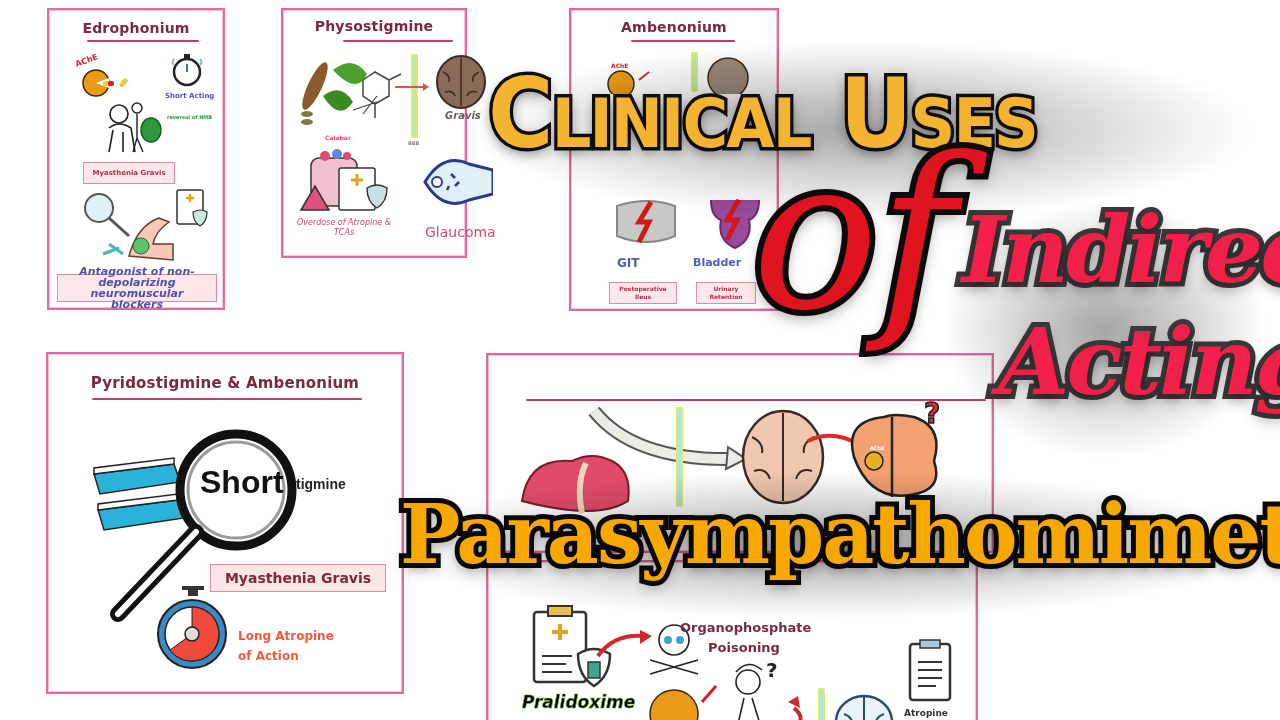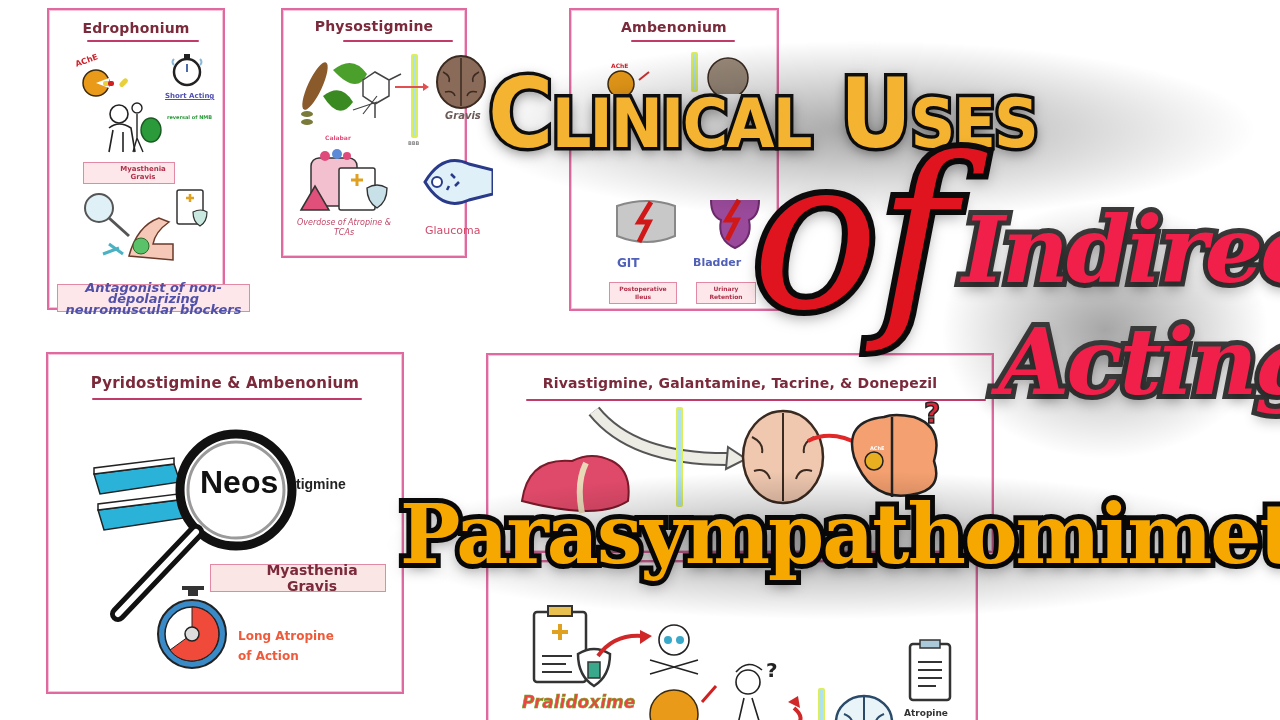--- a/index.html
+++ b/index.html
@@ -24,21 +24,21 @@
   .card-title-underline {
     position: absolute; height: 2px; background: #c03a6a; border-radius: 2px;
   }
   .label-box {
     position: absolute;
     background: #fde7ea;
     border: 1.5px solid #e28aa5;
     color: #b0304a;
     font-weight: bold;
     text-align: center;
-    display: flex; align-items: center; justify-content: center; padding-left: 28px;
+    display: flex; align-items: center; justify-content: center;
   }
   .small-text { position: absolute; font-weight: bold; white-space: nowrap; }
 
   .bbb { position:absolute; width:7px; background:#aee2ee; border:2px solid #dcee5a; border-radius:2px; }
 
   
   .ov { position: absolute; white-space: nowrap; }
   .clinical {
     left: 488px; top: 58px;
     font-family: "DejaVu Sans", sans-serif;
@@ -111,21 +111,21 @@
     <rect x="27" y="15" width="6" height="5" rx="2" fill="#d02020"></rect>
     <rect x="38" y="14" width="10" height="5" rx="2.5" fill="#e8d03a" transform="rotate(-45 43 17)"></rect>
   </svg>
 
   <svg style="position:absolute;left:120px;top:40px;" width="36" height="40" viewBox="0 0 36 40">
     <circle cx="18" cy="22" r="13" fill="#fff" stroke="#222" stroke-width="2.5"></circle>
     <rect x="15" y="4" width="6" height="5" fill="#222"></rect>
     <path d="M18 22 L18 14" stroke="#4a6aa8" stroke-width="2"></path>
     <path d="M5 9 q-3 3 0 6 M31 9 q3 3 0 6" stroke="#8ab8d8" stroke-width="2" fill="none"></path>
   </svg>
-  <div class="small-text" style="left:116px;top:82px;font-size:7px;color:#5050b0;text-decoration:underline;">Short Acting</div>
+  <div class="small-text" style="left:116px;top:82px;font-size:7px;color:#5050b0;">Short Acting</div>
 
   <svg style="position:absolute;left:50px;top:88px;" width="64" height="58" viewBox="0 0 64 58">
     <circle cx="20" cy="16" r="9" fill="#fff" stroke="#222" stroke-width="1.6"></circle>
     <path d="M10 30 q10 -8 22 0 l4 24 M14 32 l-4 22 M24 34 l0 20" stroke="#222" stroke-width="1.6" fill="none"></path>
     <circle cx="38" cy="10" r="5" fill="#fff" stroke="#222" stroke-width="1.4"></circle>
     <path d="M38 16 l0 24 m0 0 l-4 14 m4 -14 l6 14" stroke="#222" stroke-width="1.4" fill="none"></path>
     <ellipse cx="52" cy="32" rx="10" ry="12" fill="#2a9a3a" stroke="#1a5a22" stroke-width="1.4"></ellipse>
   </svg>
   <div class="small-text" style="left:118px;top:104px;font-size:5px;color:#2a9a3a;">reversal of NMB</div>
 
@@ -135,21 +135,21 @@
     <circle cx="30" cy="22" r="14" fill="#dff1f6" stroke="#555" stroke-width="2"></circle>
     <line x1="40" y1="32" x2="60" y2="50" stroke="#555" stroke-width="3"></line>
     <path d="M60 70 q8 -30 30 -38 l10 4 q-14 10 -16 22 l20 0 l0 16 Z" fill="#f6c8b8" stroke="#6a3a2a" stroke-width="1.5"></path>
     <circle cx="72" cy="60" r="8" fill="#5ac36a" stroke="#2a6a2a"></circle>
     <path d="M40 58 l14 10 M34 68 l16 -6" stroke="#4ab2c2" stroke-width="3"></path>
     <rect x="108" y="4" width="26" height="34" rx="2" fill="#fff" stroke="#333" stroke-width="1.5"></rect>
     <path d="M117 12 h8 M121 8 v8" stroke="#e0a020" stroke-width="2.5"></path>
     <path d="M124 26 q8 -4 14 0 q0 10 -7 14 q-7 -4 -7 -14z" fill="#c8e8e0" stroke="#333" stroke-width="1.2"></path>
   </svg>
 
-  <div class="label-box" style="left:8px;top:264px;width:193px;height:28px;font-size:13px;color:#5050a8;font-style:italic;padding:0 6px;line-height:11px;margin-top:10px;">Antagonist of non-depolarizing neuromuscular blockers</div>
+  <div class="label-box" style="left:8px;top:264px;width:160px;height:28px;font-size:11px;color:#5050a8;font-style:italic;padding:0 6px;line-height:11px;">Antagonist of non-depolarizing neuromuscular blockers</div>
 </div>
 
 <div class="card" style="left:281px;top:8px;width:186px;height:250px;">
   <div class="card-title" style="top:8px;font-size:14px;">Physostigmine</div>
   <div class="card-title-underline" style="left:60px;top:30px;width:110px;"></div>
 
   <svg style="position:absolute;left:10px;top:40px;" width="120" height="80" viewBox="0 0 120 80">
     <ellipse cx="22" cy="36" rx="7" ry="26" fill="#8a5a2a" transform="rotate(25 22 36)"></ellipse>
     <path d="M40 20 q20 -16 34 4 q-10 22 -34 -4z" fill="#4aa02a"></path>
     <path d="M30 46 q18 -14 30 6 q-14 20 -30 -6z" fill="#3a8a22"></path>
@@ -181,21 +181,21 @@
     <path d="M54 32 h12 M60 26 v12" stroke="#e0a020" stroke-width="3"></path>
     <path d="M70 40 q10 -6 20 0 q0 14 -10 20 q-10 -6 -10 -20z" fill="#c8e0e8" stroke="#333" stroke-width="1.4"></path>
   </svg>
   <div class="small-text" style="left:6px;top:208px;width:110px;white-space:normal;text-align:center;font-size:8px;color:#c04a6a;font-weight:normal;font-style:italic;line-height:10px;">Overdose of Atropine &amp; TCAs</div>
 
   <svg style="position:absolute;left:138px;top:146px;" width="72" height="52" viewBox="0 0 72 52">
     <path d="M4 26 q18 -30 44 -18 l24 6 l0 24 l-24 6 q-26 12 -44 -18z" fill="#e0f0f8" stroke="#2a3a8a" stroke-width="3"></path>
     <circle cx="16" cy="26" r="5" fill="#fff" stroke="#2a3a8a" stroke-width="2"></circle>
     <path d="M30 18 l4 4 M34 30 l4 -4 M28 30 l-2 4" stroke="#2a3a8a" stroke-width="2.5"></path>
   </svg>
-  <div class="small-text" style="left:142px;top:214px;font-size:11px;color:#d04a6a;font-weight:normal;">Glaucoma</div>
+  <div class="small-text" style="left:142px;top:214px;font-size:14px;color:#d04a6a;font-weight:normal;">Glaucoma</div>
 </div>
 
 <div class="card" style="left:569px;top:8px;width:210px;height:303px;">
   <div class="card-title" style="top:9px;font-size:14px;">Ambenonium</div>
   <div class="card-title-underline" style="left:60px;top:30px;width:104px;"></div>
   <div class="small-text" style="left:40px;top:52px;font-size:6px;color:#d0202a;">AChE</div>
   <svg style="position:absolute;left:34px;top:58px;" width="50" height="26" viewBox="0 0 50 26">
     <circle cx="16" cy="16" r="13" fill="#e89a18" stroke="#3a2a10" stroke-width="1.5"></circle>
     <path d="M34 12 l10 -8" stroke="#d03030" stroke-width="2"></path>
   </svg>
@@ -225,38 +225,37 @@
   <svg style="position:absolute;left:40px;top:70px;" width="230" height="200" viewBox="0 0 230 200">
     <path d="M6 50 l80 -10 l6 18 l-80 12z" fill="#2ab2d8" stroke="#222" stroke-width="1.5"></path>
     <path d="M6 50 l80 -10 l0 -6 l-80 10z" fill="#fff" stroke="#222" stroke-width="1.5"></path>
     <path d="M10 86 l80 -10 l6 18 l-80 12z" fill="#2ab2d8" stroke="#222" stroke-width="1.5"></path>
     <path d="M10 86 l80 -10 l0 -6 l-80 10z" fill="#fff" stroke="#222" stroke-width="1.5"></path>
     <circle cx="148" cy="66" r="56" fill="#fff" stroke="#111" stroke-width="9"></circle>
     <circle cx="148" cy="66" r="48" fill="none" stroke="#9a9a9a" stroke-width="3"></circle>
     <path d="M108 108 L30 190" stroke="#111" stroke-width="16" stroke-linecap="round"></path>
     <path d="M108 108 L30 190" stroke="#fff" stroke-width="6" stroke-linecap="round"></path>
   </svg>
-  <div class="small-text" style="left:152px;top:110px;font-size:32px;color:#111;font-family:'Liberation Sans',sans-serif;">Neos</div>
+  <div class="small-text" style="left:152px;top:110px;font-size:32px;color:#111;font-family:'Liberation Sans',sans-serif;">Short</div>
   <div class="small-text" style="left:248px;top:122px;font-size:14px;color:#222;font-family:'Liberation Sans',sans-serif;">tigmine</div>
 
   <div class="label-box" style="left:162px;top:210px;width:176px;height:28px;font-size:14px;color:#7a2a3a;background:#fbe6e6;">Myasthenia Gravis</div>
 
   <svg style="position:absolute;left:104px;top:232px;" width="82" height="86" viewBox="0 0 82 86">
     <rect x="36" y="2" width="10" height="8" fill="#333"></rect>
     <rect x="30" y="0" width="22" height="4" fill="#333"></rect>
     <circle cx="40" cy="48" r="34" fill="#3a8ac8" stroke="#222" stroke-width="2"></circle>
     <circle cx="40" cy="48" r="27" fill="#fff" stroke="#222" stroke-width="1.5"></circle>
     <path d="M40 48 L40 21 A27 27 0 1 1 18 64 Z" fill="#f04a3a" stroke="#222" stroke-width="1"></path>
     <circle cx="40" cy="48" r="7" fill="#ddd" stroke="#222" stroke-width="1.5"></circle>
   </svg>
   <div class="small-text" style="left:190px;top:272px;width:110px;white-space:normal;font-size:12px;line-height:20px;color:#f05a3a;">Long Atropine of Action</div>
 </div>
 
 <div class="card" style="left:486px;top:353px;width:508px;height:200px;">
-  <div class="card-title" style="top:20px;font-size:14px;">Rivastigmine, Galantamine, Tacrine, &amp; Donepezil</div>
   <div class="card-title-underline" style="left:38px;top:44px;width:460px;"></div>
 
   <svg style="position:absolute;left:100px;top:46px;" width="160" height="70" viewBox="0 0 160 70">
     <path d="M6 10 q40 50 140 48" stroke="#555" stroke-width="14" fill="none"></path>
     <path d="M6 10 q40 50 140 48" stroke="#ecebe4" stroke-width="10" fill="none"></path>
     <path d="M140 46 l18 12 l-20 10z" fill="#ecebe4" stroke="#555" stroke-width="2"></path>
   </svg>
   <div class="bbb" style="left:188px;top:52px;height:100px;"></div>
   <svg style="position:absolute;left:28px;top:96px;" width="120" height="70" viewBox="0 0 120 70">
     <path d="M6 50 q6 -44 50 -40 q20 -10 40 0 q20 10 16 40 q-30 20 -106 0z" fill="#e04a6a" stroke="#7a1a2a" stroke-width="2"></path>
@@ -292,20 +291,21 @@
     <path d="M4 26 q16 -22 44 -20" stroke="#d02828" stroke-width="4" fill="none"></path>
     <path d="M46 0 l12 6 l-12 8z" fill="#d02828"></path>
   </svg>
   <svg style="position:absolute;left:158px;top:58px;" width="56" height="56" viewBox="0 0 56 56">
     <path d="M4 40 l48 14 M4 54 l48 -14" stroke="#fff" stroke-width="7"></path>
     <path d="M4 40 l48 14 M4 54 l48 -14" stroke="#222" stroke-width="1.5"></path>
     <circle cx="28" cy="20" r="15" fill="#fff" stroke="#222" stroke-width="1.6"></circle>
     <circle cx="22" cy="20" r="4" fill="#3aa8c8"></circle>
       <circle cx="34" cy="20" r="4" fill="#3aa8c8"></circle>
   </svg>
+  <div class="small-text" style="left:192px;top:56px;width:128px;white-space:normal;text-align:center;font-size:13px;line-height:20px;color:#7a2a3a;">Organophosphate Poisoning</div>
   <svg style="position:absolute;left:160px;top:122px;" width="80" height="40" viewBox="0 0 80 40">
     <circle cx="26" cy="30" r="24" fill="#e89a18" stroke="#3a2a10" stroke-width="1.5"></circle>
     <path d="M54 18 l14 -16" stroke="#d02020" stroke-width="3"></path>
   </svg>
   <svg style="position:absolute;left:238px;top:94px;" width="60" height="70" viewBox="0 0 60 70">
     <circle cx="22" cy="26" r="12" fill="#fff" stroke="#222" stroke-width="1.6"></circle>
     <path d="M10 16 q12 -14 26 -2" stroke="#222" stroke-width="1.6" fill="none"></path>
     <path d="M18 42 l-6 26 M26 42 l8 26" stroke="#222" stroke-width="1.6"></path>
   </svg>
   <div class="small-text" style="left:278px;top:96px;font-size:20px;color:#222;">?</div>
@@ -317,21 +317,21 @@
   <svg style="position:absolute;left:344px;top:130px;" width="64" height="56" viewBox="0 0 64 56">
     <ellipse cx="32" cy="30" rx="28" ry="26" fill="#e8f4f8" stroke="#2a4a6a" stroke-width="2.5"></ellipse>
     <path d="M32 4 v52 M12 22 q10 4 8 12 M52 22 q-10 4 -8 12" stroke="#2a4a6a" stroke-width="2" fill="none"></path>
   </svg>
   <svg style="position:absolute;left:418px;top:76px;" width="50" height="70" viewBox="0 0 50 70">
     <rect x="4" y="6" width="40" height="56" rx="3" fill="#fff" stroke="#333" stroke-width="2.5"></rect>
     <rect x="14" y="2" width="20" height="8" fill="#aac8d8" stroke="#333" stroke-width="1.5"></rect>
     <path d="M12 24 h24 M12 32 h24 M12 40 h24 M12 48 h18" stroke="#333" stroke-width="1.8"></path>
   </svg>
   <div class="small-text" style="left:416px;top:146px;font-size:9px;color:#333;">Atropine</div>
-  <div class="small-text" style="left:34px;top:130px;font-size:17px;color:#ef4444;font-style:italic;text-align:right;-webkit-text-stroke:0.6px #6aaa1a;">Pralidoxime</div>
+  <div class="small-text" style="left:34px;top:130px;font-size:17px;color:#000000;font-style:italic;text-align:right;-webkit-text-stroke:0.6px #6aaa1a;">Pralidoxime</div>
 </div>
 
 <div class="shadow-blob" style="left:470px;top:40px;width:790px;height:180px;"></div>
 <div class="shadow-blob" style="left:940px;top:200px;width:330px;height:260px;"></div>
 <div class="shadow-blob" style="left:380px;top:470px;width:890px;height:150px;"></div>
 
 <div class="ov clinical">Clinical Uses</div>
 <div class="ov of">of</div>
 <div class="ov indirect">Indirect</div>
 <div class="ov acting">Acting</div>

